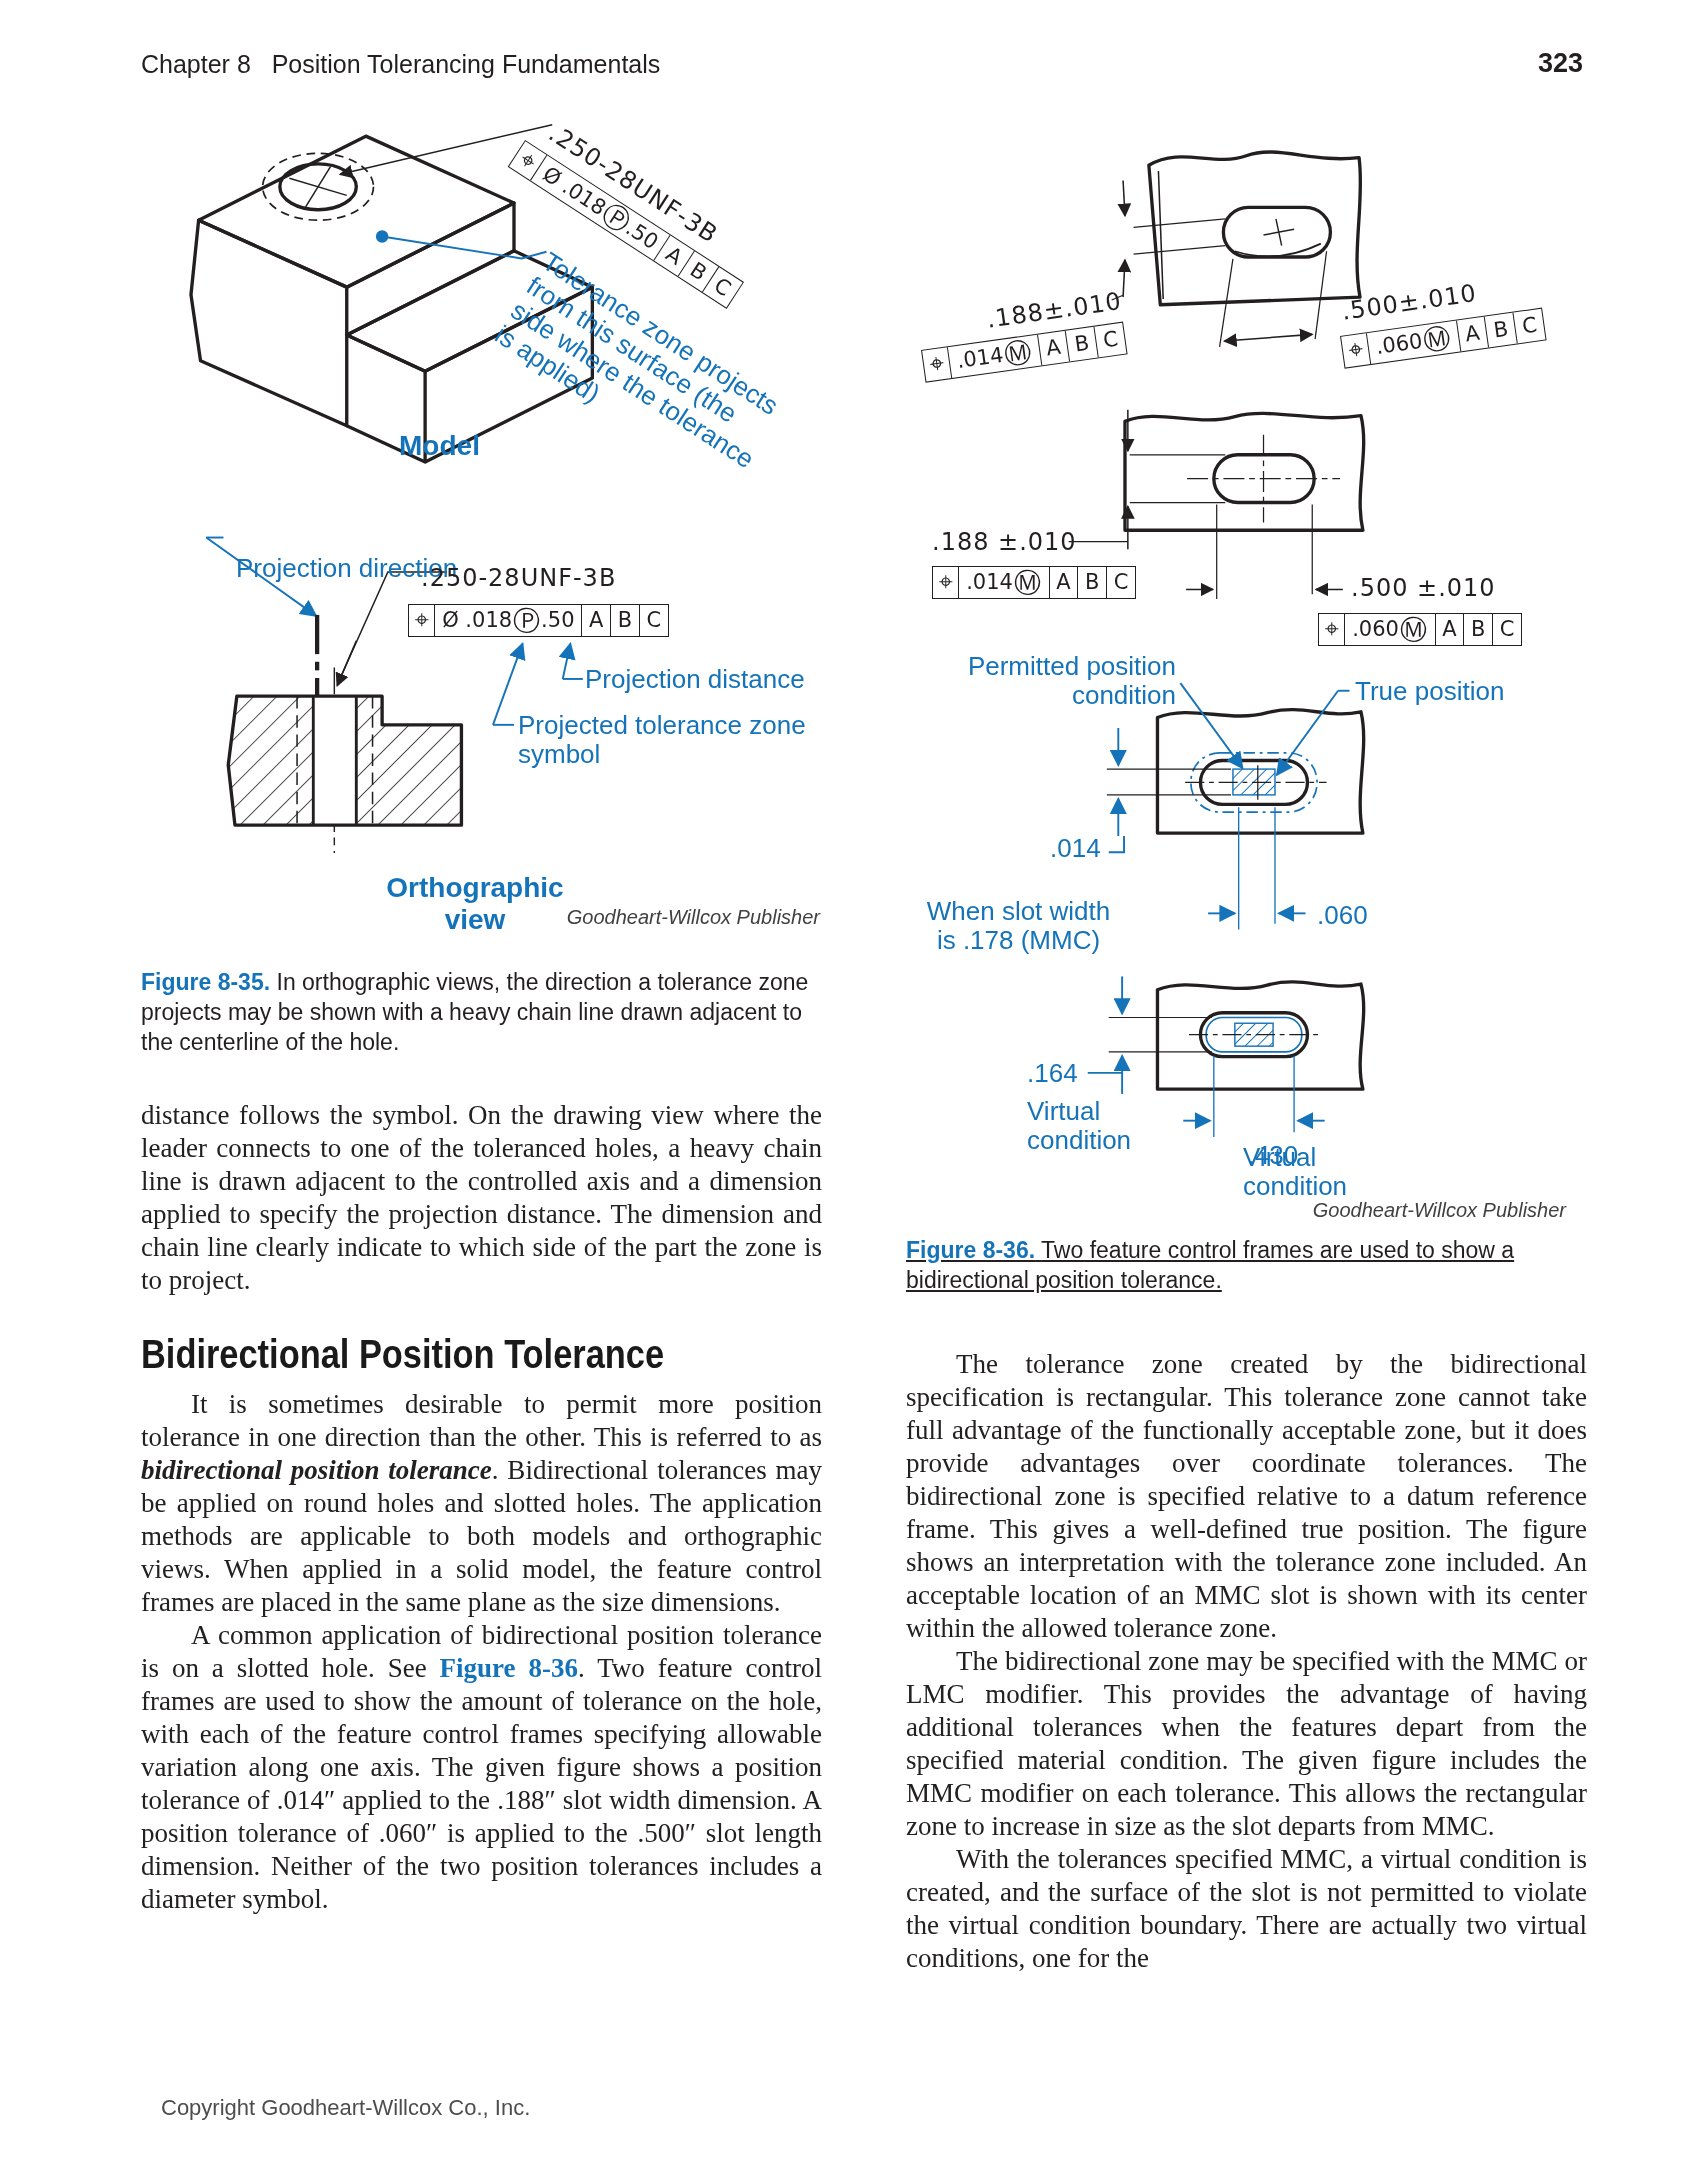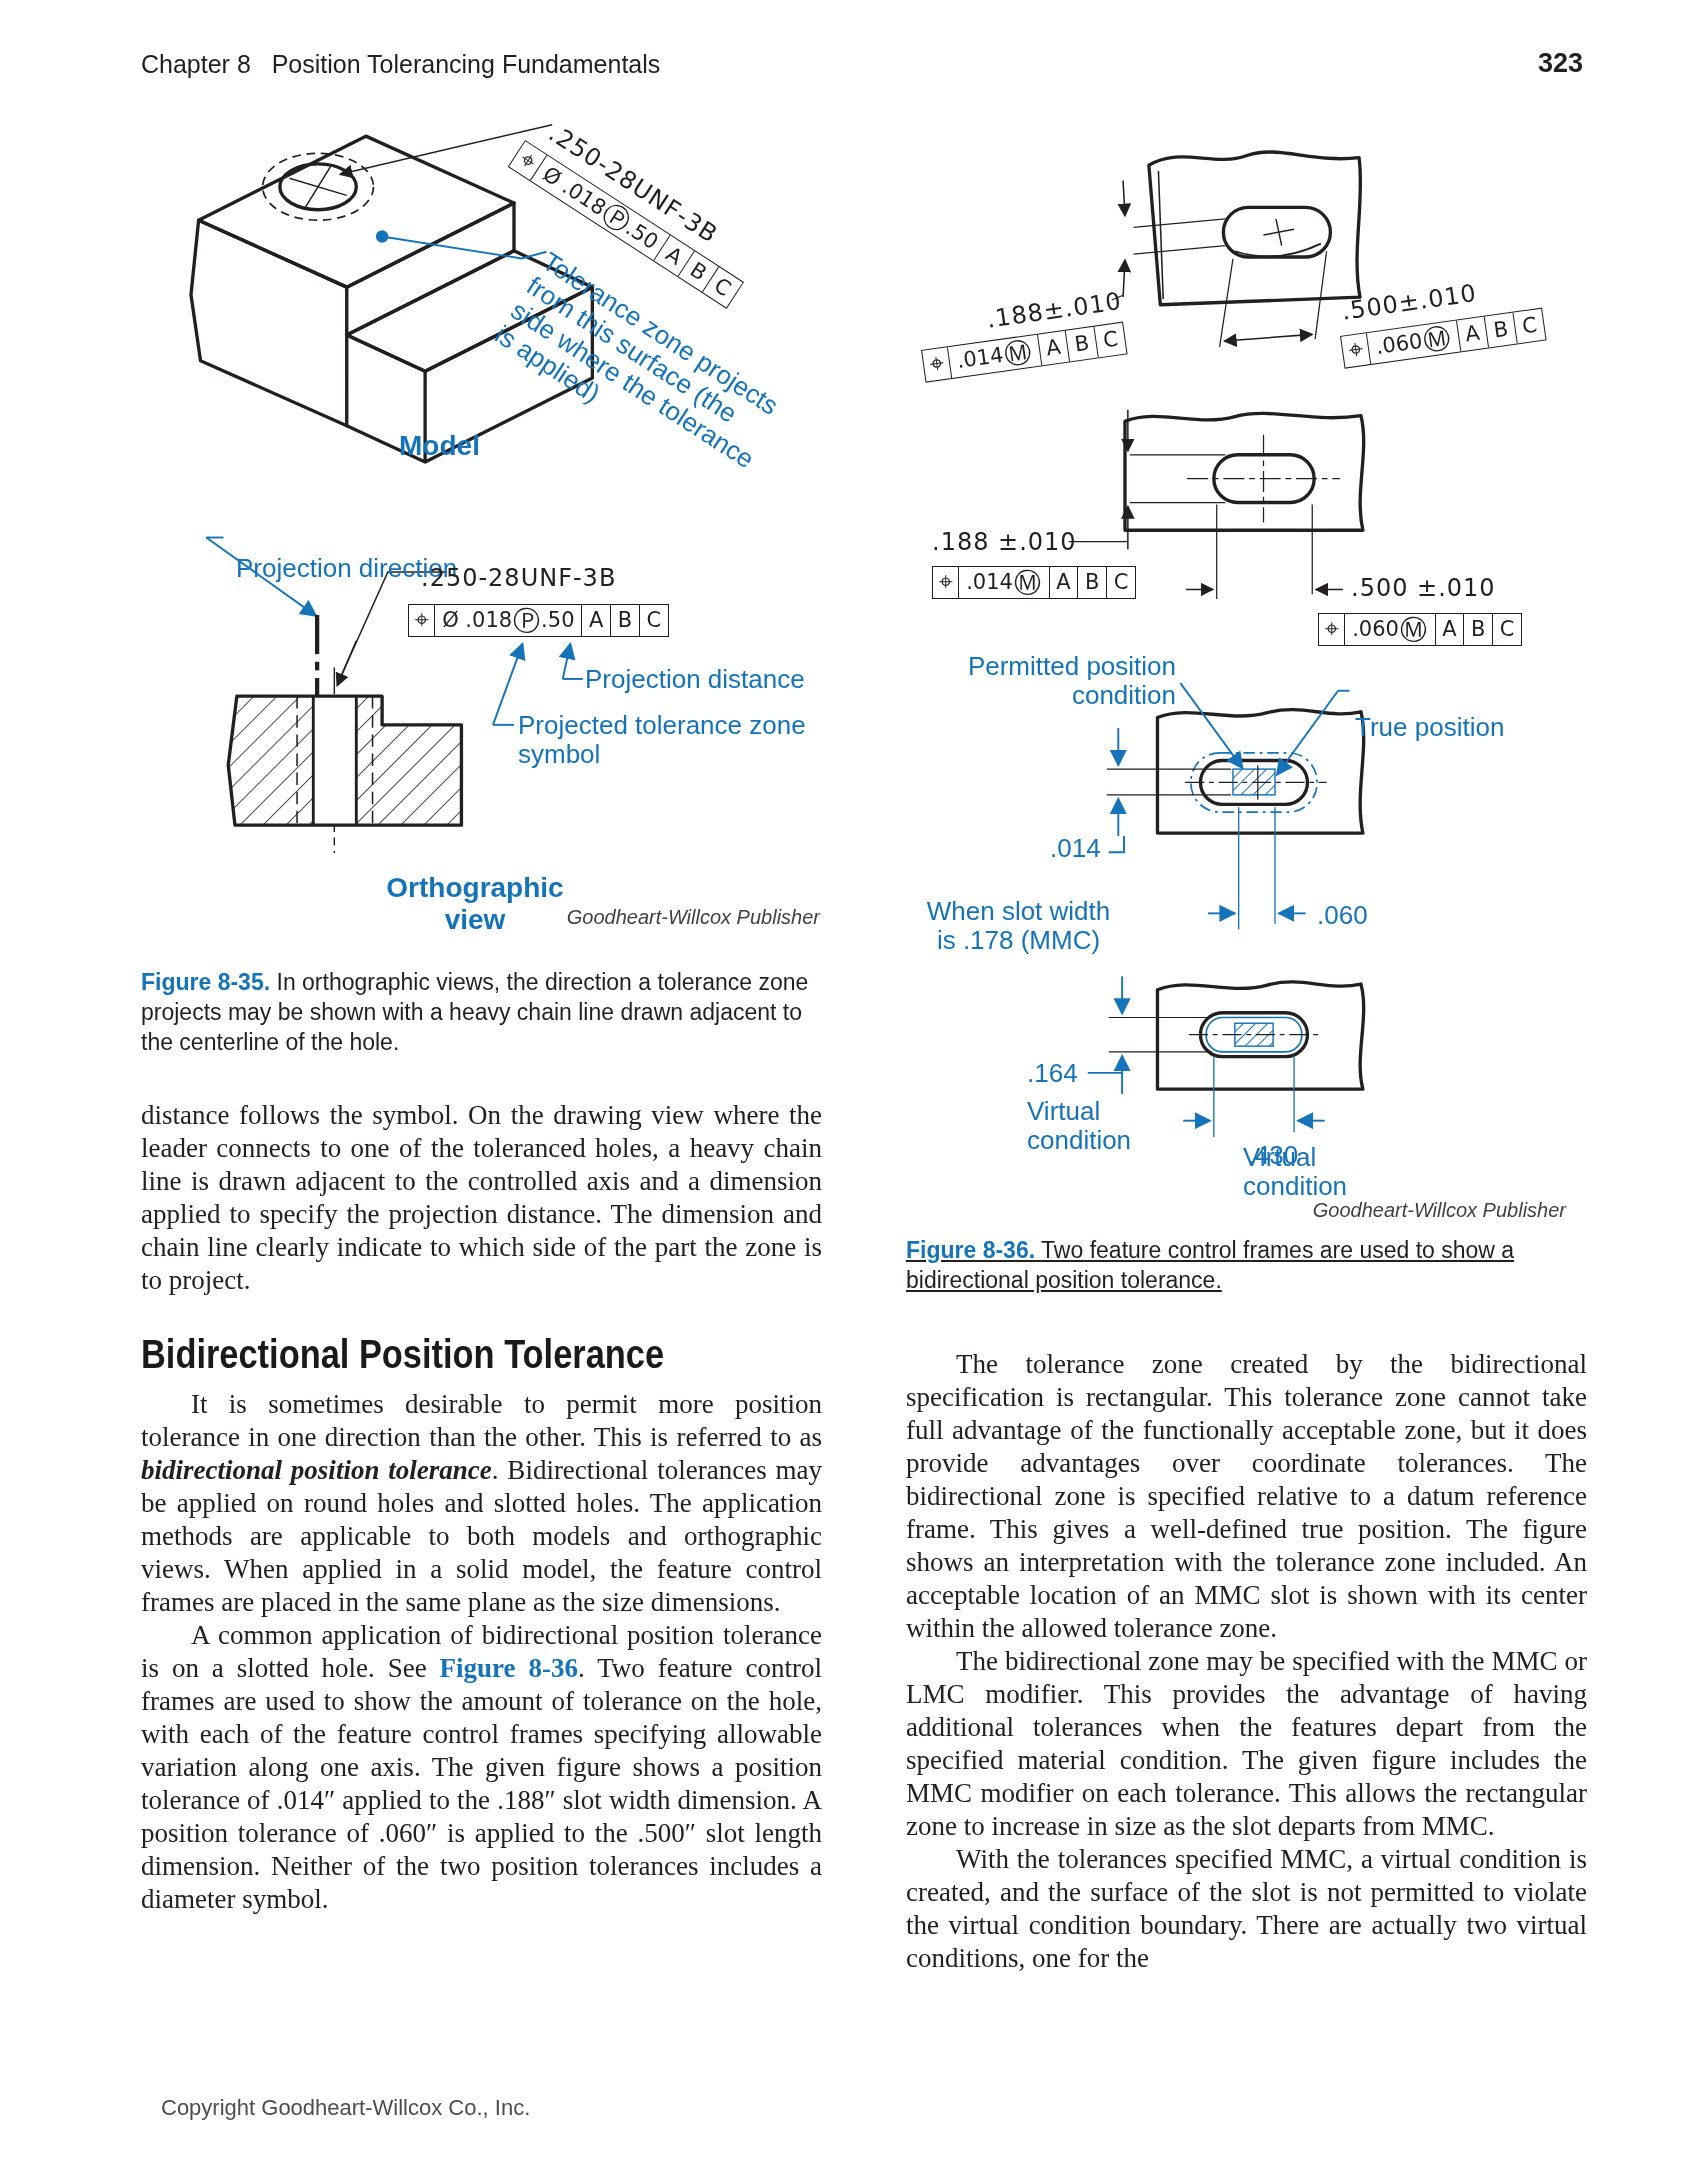--- a/index.html
+++ b/index.html
@@ -322,21 +322,21 @@
       </div>
     <div class="cell">A</div>
     <div class="cell">B</div>
     <div class="cell">C</div>
   </div>
 
   <div class="abs blue-label tar" style="left:894px;top:652px;width:282px;">
     <div>Permitted position</div>
     <div>condition</div>
   </div>
-  <div class="abs blue-label" style="left:1355px;top:677px;margin-top:36px;">True position</div>
+  <div class="abs blue-label" style="left:1355px;top:677px;">True position</div>
   <div class="abs blue-label" style="left:1050px;top:834px;">.014</div>
   <div class="abs blue-label tac" style="left:918px;top:897px;width:201px;">
     <div>When slot width</div>
     <div>is .178 (MMC)</div>
   </div>
   <div class="abs blue-label" style="left:1317px;top:901px;">.060</div>
 
   <div class="abs blue-label" style="left:1027px;top:1059px;">.164</div>
   <div class="abs blue-label" style="left:1027px;top:1097px;">
     <div>Virtual</div>

